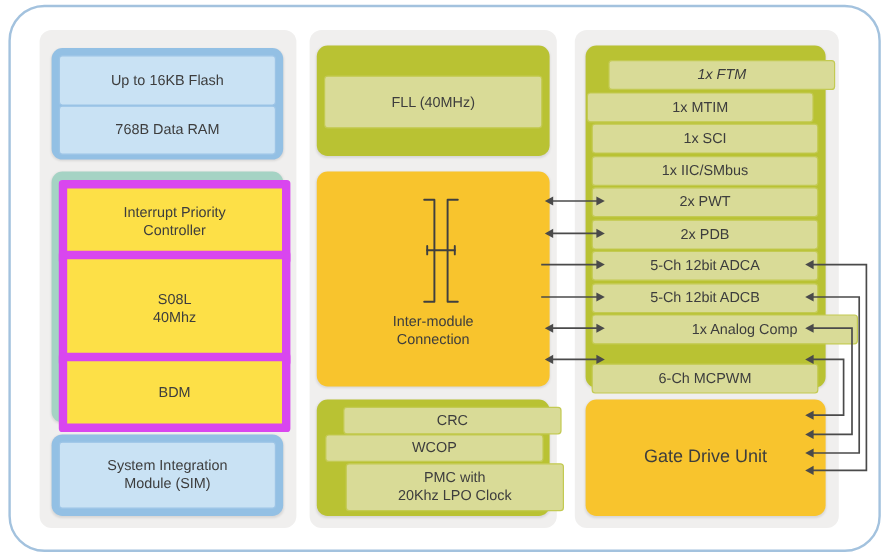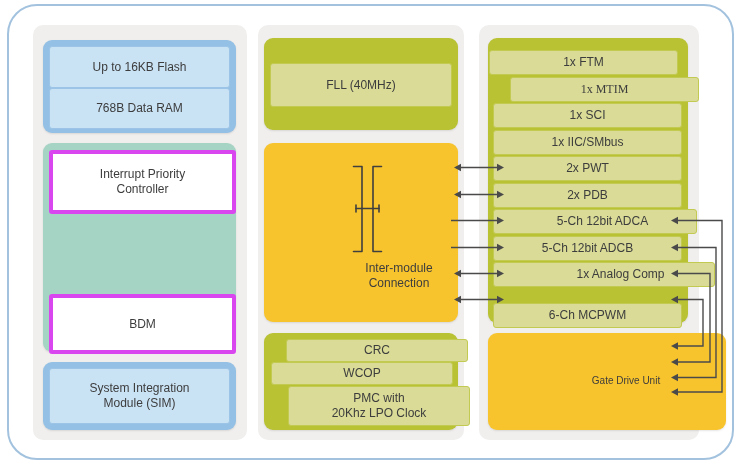--- a/index.html
+++ b/index.html
@@ -16,47 +16,49 @@
   .blue-g{background:#93c0e4;}
   .teal-g{background:#a5d3c4;}
   .olive-g{background:#b9c233;}
   .yellow-g{background:#f8c42d;}
   .cell{
     position:absolute;display:flex;align-items:center;justify-content:center;
     text-align:center;white-space:pre-line;border-radius:3px;
     font-size:12px;line-height:1.22;color:#3d3d3d;
   }
   .blue-c{background:#c9e2f4;border:1px solid #9cc4e6;}
-  .teal-c{background:#ffffff;border:4px solid #d946ef;}
+  .teal-c{background:#fde047;border:7px solid #d946ef;}
   .olive-c{background:#d9db97;border:1px solid #c3ca52;}
   .label{
     position:absolute;text-align:center;white-space:pre-line;
-    font-size:12px;line-height:1.22;color:#3d3d3d;padding-left:38px;
+    font-size:12px;line-height:1.22;color:#3d3d3d;
   }
-  .gdu-label{display:flex;align-items:center;justify-content:center;font-size:10px;}
+  .gdu-label{display:flex;align-items:center;justify-content:center;font-size:15px;}
   svg.overlay{position:absolute;left:0;top:0;pointer-events:none;}
 </style>
 </head>
 <body>
 
 <div class="stage">
   <div class="frame"></div>
 
   <div class="panel" style="left:33px;top:25px;width:214px;height:415px;"></div>
   <div class="panel" style="left:258px;top:25px;width:206px;height:415px;"></div>
   <div class="panel" style="left:479px;top:25px;width:220px;height:415px;"></div>
 
   <div class="group blue-g" style="left:43px;top:40px;width:193px;height:93px;">
     <div class="cell blue-c" style="left:6px;top:6px;width:179px;height:40px;">Up to 16KB Flash</div>
     <div class="cell blue-c" style="left:6px;top:48px;width:179px;height:39px;">768B Data RAM</div>
   </div>
 
   <div class="group teal-g" style="left:43px;top:143px;width:193px;height:209px;">
     <div class="cell teal-c" style="left:6px;top:7px;width:179px;height:56px;">Interrupt Priority
 Controller</div>
+    <div class="cell teal-c" style="left:6px;top:66px;width:179px;height:82px;">S08L
+40Mhz</div>
     <div class="cell teal-c" style="left:6px;top:151px;width:179px;height:52px;">BDM</div>
   </div>
 
   <div class="group blue-g" style="left:43px;top:362px;width:193px;height:68px;">
     <div class="cell blue-c" style="left:6px;top:6px;width:179px;height:54px;">System Integration
 Module (SIM)</div>
   </div>
 
   <div class="group olive-g" style="left:264px;top:38px;width:194px;height:92px;">
     <div class="cell olive-c" style="left:6px;top:25px;width:180px;height:42px;">FLL (40MHz)</div>
@@ -67,27 +69,27 @@
 Connection</div>
 
   <div class="group olive-g" style="left:264px;top:333px;width:194px;height:97px;">
     <div class="cell olive-c" style="left:7px;top:6px;width:180px;height:21px;margin-left:15px;">CRC</div>
     <div class="cell olive-c" style="left:7px;top:29px;width:180px;height:21px;">WCOP</div>
     <div class="cell olive-c" style="left:24px;top:53px;width:180px;height:38px;">PMC with
 20Khz LPO Clock</div>
   </div>
 
   <div class="group olive-g" style="left:488px;top:38px;width:200px;height:285px;">
-    <div class="cell olive-c" style="left:1px;top:12px;width:187px;height:23px;">1x FTM</div>
-    <div class="cell olive-c" style="left:22px;top:38.5px;width:187px;height:23px;font-family:Liberation Serif, serif;">1x MTIM</div>
+    <div class="cell olive-c" style="left:19px;top:12px;width:187px;height:23px;font-style:italic;">1x FTM</div>
+    <div class="cell olive-c" style="left:1px;top:38.5px;width:187px;height:23px;">1x MTIM</div>
     <div class="cell olive-c" style="left:5px;top:65px;width:187px;height:23px;">1x SCI</div>
     <div class="cell olive-c" style="left:5px;top:91.5px;width:187px;height:23px;">1x IIC/SMbus</div>
     <div class="cell olive-c" style="left:5px;top:118px;width:187px;height:23px;">2x PWT</div>
     <div class="cell olive-c" style="left:5px;top:144.5px;width:187px;height:23px;">2x PDB</div>
-    <div class="cell olive-c" style="left:5px;top:171px;width:187px;height:23px;padding-left:15px;">5-Ch 12bit ADCA</div>
+    <div class="cell olive-c" style="left:5px;top:171px;width:187px;height:23px;">5-Ch 12bit ADCA</div>
     <div class="cell olive-c" style="left:5px;top:197.5px;width:187px;height:23px;">5-Ch 12bit ADCB</div>
     <div class="cell olive-c" style="left:5px;top:224px;width:187px;height:23px;padding-left:33px;">1x Analog Comp</div>
     <div class="cell olive-c" style="left:5px;top:265px;width:187px;height:23px;">6-Ch MCPWM</div>
   </div>
 
   <div class="group yellow-g label gdu-label" style="left:488px;top:333px;width:200px;height:97px;">Gate Drive Unit</div>
 
   <svg class="overlay" width="741" height="465" viewBox="0 0 741 465">
 
     <g stroke="#3f3f3f" stroke-width="1.6" fill="none" stroke-linejoin="round" stroke-linecap="round">

